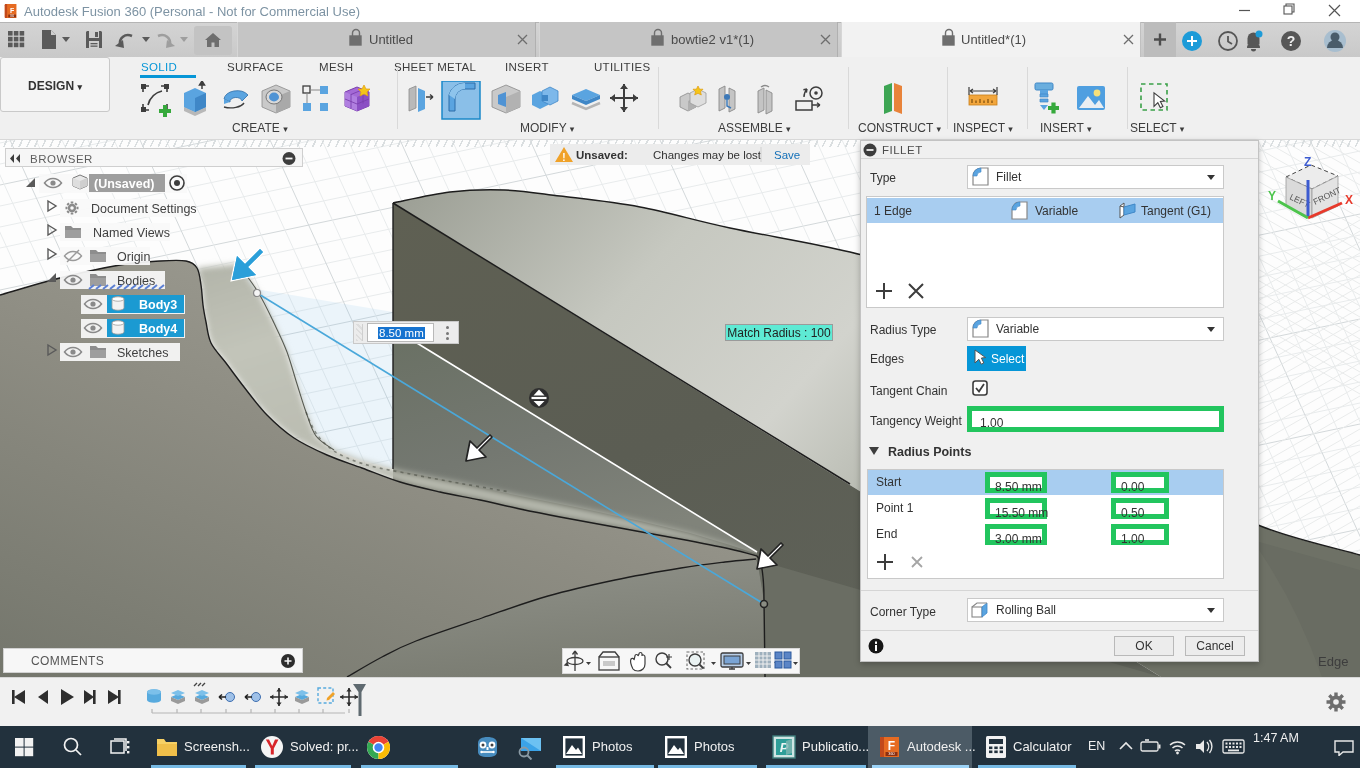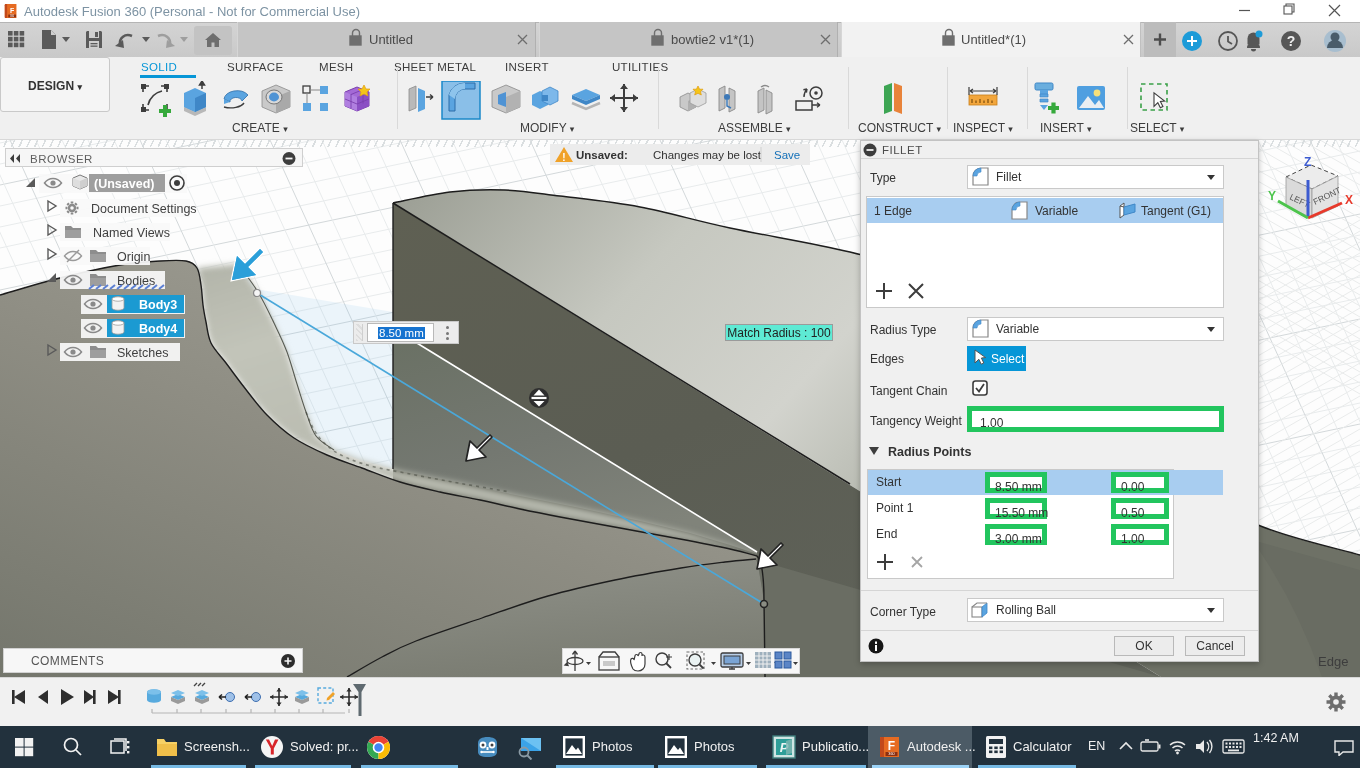--- a/index.html
+++ b/index.html
@@ -586,21 +586,21 @@
     <path d="M1090,26 a8,8 0 0 1 16,0 z" fill="#4a5c6a"></path>
   </svg>
 
   <div id="ribbon" class="abs">
     <div id="designbtn">DESIGN <span style="font-size:9px">▾</span></div>
     <div class="rtab" style="left:141px;color:#0696d7;">SOLID</div>
     <div class="rtab" style="left:227px;">SURFACE</div>
     <div class="rtab" style="left:319px;">MESH</div>
     <div class="rtab" style="left:394px;">SHEET METAL</div>
     <div class="rtab" style="left:505px;">INSERT</div>
-    <div class="rtab" style="left:612px;">UTILITIES</div>
+    <div class="rtab" style="left:594px;">UTILITIES</div>
     <div class="abs" style="left:140px;top:18px;width:56px;height:3px;background:#0696d7;"></div>
     <div class="gsep" style="left:397px;"></div>
     <div class="gsep" style="left:658px;"></div>
     <div class="gsep" style="left:848px;"></div>
     <div class="gsep" style="left:947px;"></div>
     <div class="gsep" style="left:1027px;"></div>
     <div class="gsep" style="left:1127px;"></div>
     <div class="grouplabel" style="left:232px;">CREATE <span style="font-size:9px">▾</span></div>
     <div class="grouplabel" style="left:500px;margin-left:20px;">MODIFY <span style="font-size:9px">▾</span></div>
     <div class="grouplabel" style="left:718px;">ASSEMBLE <span style="font-size:9px">▾</span></div>
@@ -957,21 +957,21 @@
     </svg>
     <div class="dlabel" style="top:273px;">Tangency Weight</div>
     <div class="dinput abs" style="left:106px;top:265px;width:257px;height:26px;">
         <span class="abs" style="left:8px;top:5px;">1.00</span>
       </div>
     <svg class="abs" style="left:7px;top:303px" width="150" height="14">
         <path d="M1,3 l10,0 -5,8 z" fill="#3d3d3d"></path>
         <text x="20" y="12" font-size="12.5" font-weight="bold" fill="#333">Radius Points</text>
       </svg>
 
-    <div class="abs" style="left:6px;top:328px;width:307px;height:110px;background:#fff;border:1px solid #c9c9c9;">
+    <div class="abs" style="left:6px;top:328px;width:357px;height:110px;background:#fff;border:1px solid #c9c9c9;">
       <div class="abs" style="left:0;top:0;width:355px;height:25px;background:#a8cdf0;"></div>
       <span class="abs" style="left:8px;top:5px;font-size:12px;color:#333;">Start</span>
       <div class="dinput abs" style="left:117px;top:2px;width:62px;height:21px;">
           <span class="abs" style="left:5px;top:3px;font-size:12px;">8.50 mm</span>
         </div>
       <div class="dinput abs" style="left:243px;top:2px;width:58px;height:21px;">
           <span class="abs" style="left:5px;top:3px;font-size:12px;">0.00</span>
         </div>
       <span class="abs" style="left:8px;top:31px;font-size:12px;color:#333;">Point 1</span>
       <div class="dinput abs" style="left:117px;top:28px;width:62px;height:21px;">
@@ -1293,19 +1293,19 @@
           <rect x="14" y="3.5" width="2" height="2"></rect>
           <rect x="17.5" y="3.5" width="2" height="2"></rect>
           <rect x="3.5" y="7" width="2" height="2"></rect>
           <rect x="7" y="7" width="2" height="2"></rect>
           <rect x="10.5" y="7" width="2" height="2"></rect>
           <rect x="14" y="7" width="2" height="2"></rect>
           <rect x="17.5" y="7" width="2" height="2"></rect>
           <rect x="6" y="10.5" width="11" height="1.8"></rect>
         </g>
     </svg>
-    <span class="tlabel" style="left:1253px;top:5px;font-size:12.5px;">1:42 AM</span>
+    <span class="tlabel" style="left:1253px;top:5px;font-size:12.5px;">1:47 AM</span>
     <span class="tlabel" style="left:1237px;top:21px;font-size:12px;margin-top:36px;">12/27/2023</span>
     <svg class="abs" style="left:1334px;top:13px" width="22" height="17">
       <path d="M1,2 L19,2 L19,13 L9,13 L5,16.5 L5,13 L1,13 Z" fill="none" stroke="#e8e8e8" stroke-width="1.4"></path>
     </svg>
   </div>
 </div>
 
 </body></html>

